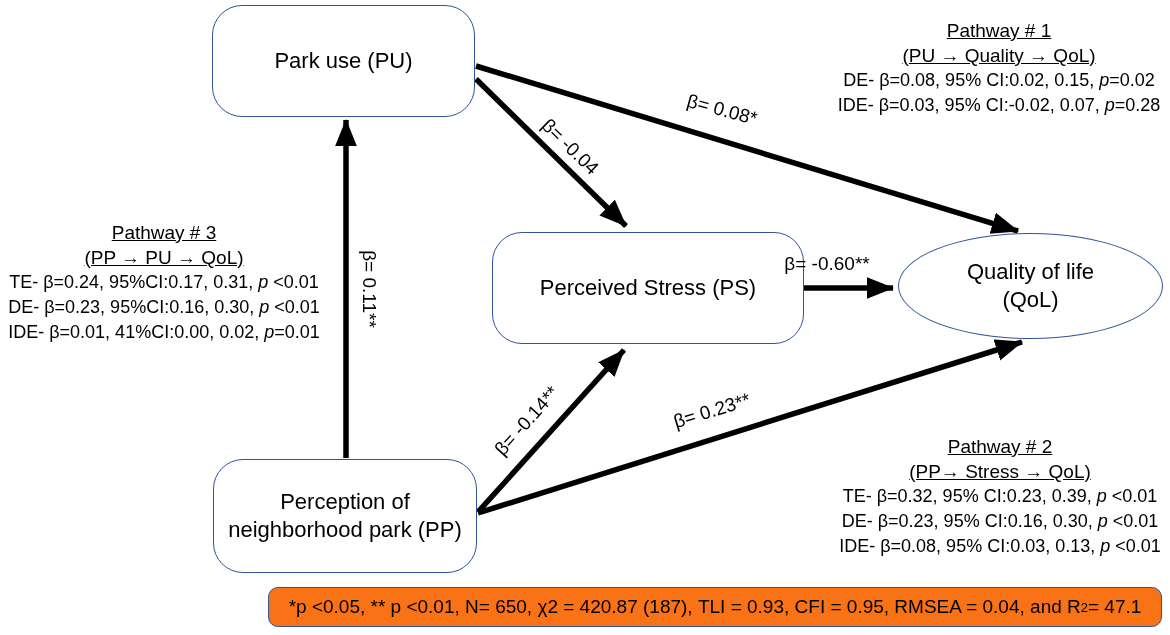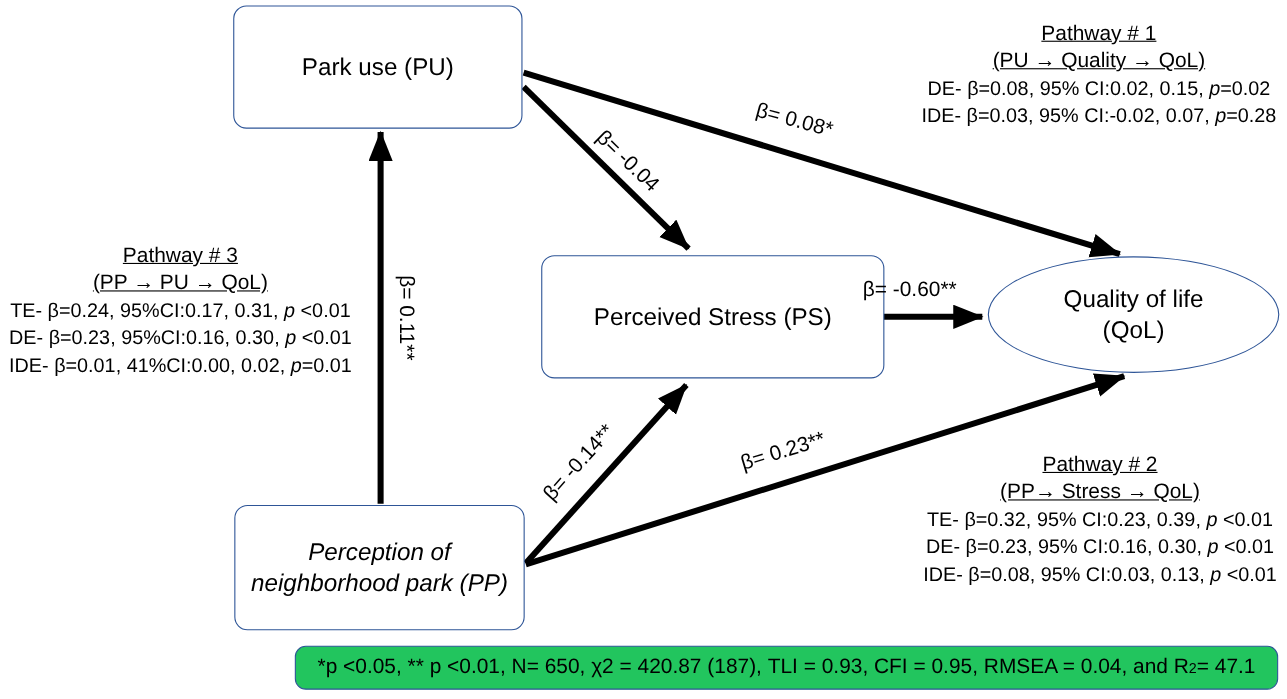--- a/index.html
+++ b/index.html
@@ -15,49 +15,49 @@
   }
   svg.arrows{position:absolute;left:0;top:0;z-index:1;}
   svg.arrows line{stroke:var(--arrow);stroke-width:5.5;}
   svg.arrows marker path{fill:var(--arrow);}
 
   .node{
     position:absolute;background:#ffffff;border:1.6px solid var(--node-border);
     display:flex;flex-direction:column;align-items:center;justify-content:center;
     text-align:center;font-size:22px;line-height:28px;z-index:2;
   }
-  .box{border-radius:12px;}
+  .box{border-radius:30px;}
   .node-pu{left:212px;top:5px;width:263px;height:112px;}
   .node-ps{left:492px;top:232px;width:312px;height:112px;}
-  .node-pp{left:213px;top:459px;width:264px;height:114px;font-style:italic;}
+  .node-pp{left:213px;top:459px;width:264px;height:114px;}
   .node-qol{left:898px;top:233px;width:265px;height:106px;border-radius:50%;}
 
   .edge-label{
     position:absolute;font-size:19px;white-space:nowrap;z-index:3;
   }
   .el-pu-qol{left:722px;top:110px;transform:translate(-50%,-50%) rotate(15deg);}
   .el-pu-ps{left:570px;top:147px;transform:translate(-50%,-50%) rotate(44deg);}
   .el-ps-qol{left:827px;top:264px;transform:translate(-50%,-50%);}
   .el-pp-pu{left:369px;top:289px;transform:translate(-50%,-50%) rotate(90deg);}
   .el-pp-ps{left:527px;top:421px;transform:translate(-50%,-50%) rotate(-48deg);}
   .el-pp-qol{left:712px;top:411px;transform:translate(-50%,-50%) rotate(-17deg);}
 
   .pathway{
     position:absolute;text-align:center;z-index:3;line-height:25px;
   }
   .pathway-1{left:828px;top:2px;width:342px;margin-top:16px;}
-  .pathway-2{left:830px;top:410px;width:340px;}
+  .pathway-2{left:830px;top:434px;width:340px;}
   .pathway-3{left:0px;top:220px;width:328px;}
   .pw-title,.pw-route{font-size:19px;text-decoration:underline;white-space:nowrap;}
   .stat-line{font-size:18px;white-space:nowrap;}
   .stat-line em{font-style:italic;}
 
   .footnote-box{
     position:absolute;left:268px;top:587px;width:894px;height:40px;
-    border:1.6px solid var(--node-border);border-radius:10px;background:#22c55e;
+    border:1.6px solid var(--node-border);border-radius:10px;background:#f97316;
     display:flex;align-items:center;justify-content:center;
     font-size:19px;white-space:nowrap;z-index:3;
   }
   .footnote-box sup{font-size:13px;}
 </style>
 </head>
 <body>
 
 <div class="canvas">
 

